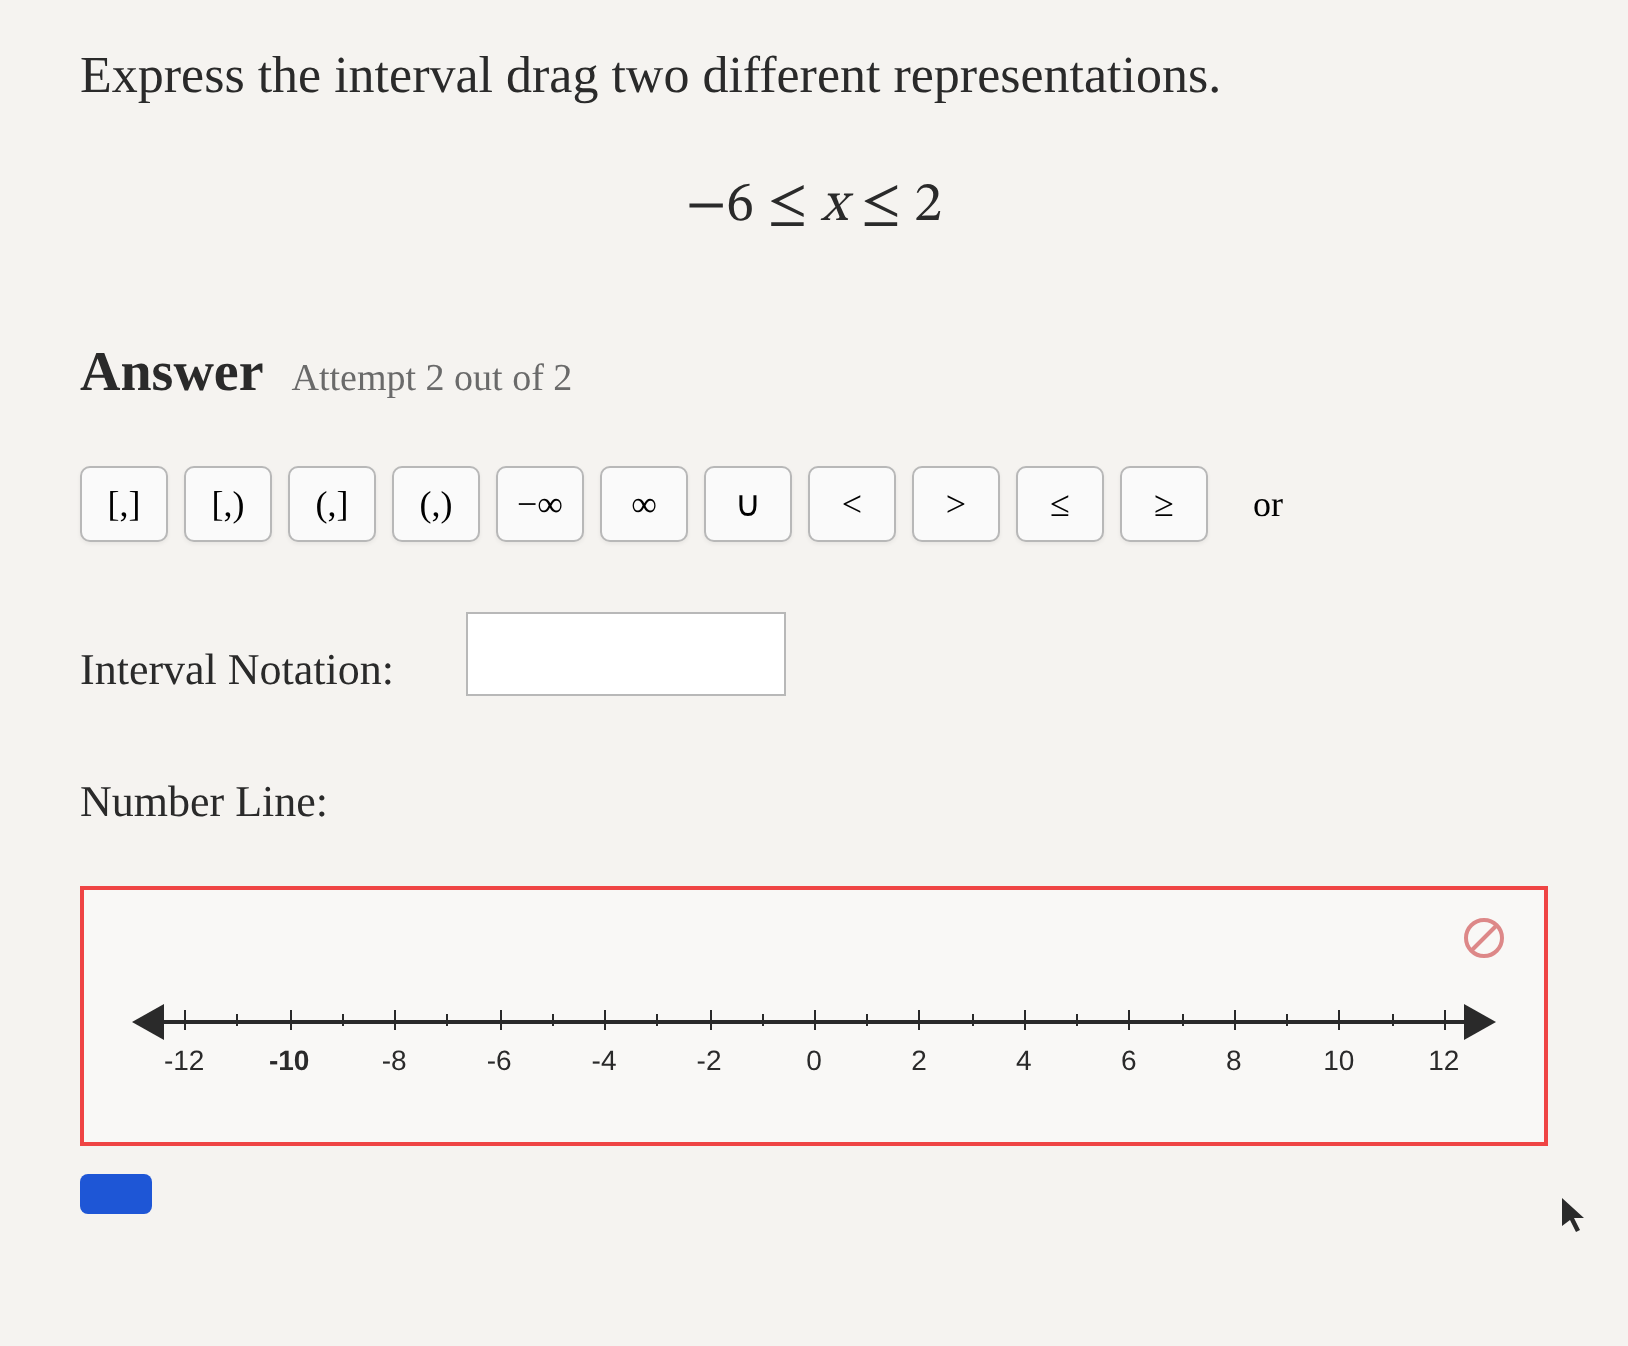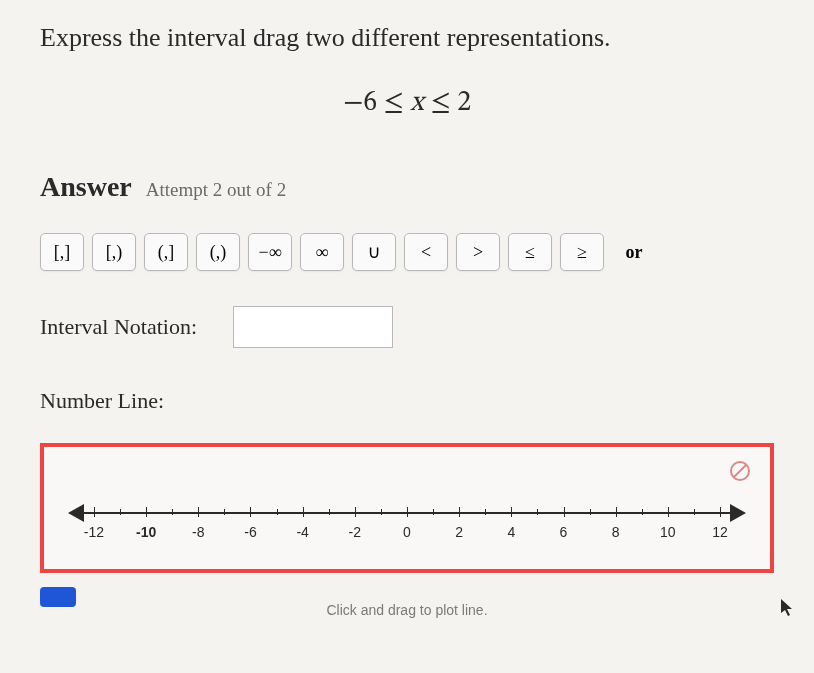--- a/index.html
+++ b/index.html
@@ -55,45 +55,45 @@
       font-size: 18px;
       font-family: 'Times New Roman', serif;
       cursor: pointer;
       padding: 0 8px;
       box-shadow: 0 1px 2px rgba(0,0,0,0.06);
     }
     .symbol-btn.last-or {
       border: none;
       background: transparent;
       box-shadow: none;
-      font-weight: bold;
+      font-weight: normal;
     }
     .interval-row {
       display: flex;
-      align-items: center;
+      align-items: flex-end;
       gap: 36px;
       margin-bottom: 40px;
     }
     .interval-label {
       font-size: 22px;
     }
     .interval-input {
       width: 160px;
       height: 42px;
       border: 1px solid #b8b8b8;
       background: #fff;
       font-size: 18px;
       padding: 0 10px;
     }
     .numberline-label {
       font-size: 22px;
       margin-bottom: 29px;
     }
     .numberline-container {
-      border: 4px solid #ef4444;
+      border: 2px solid #ef4444;
       background: #f9f8f6;
       height: 130px;
       position: relative;
       padding: 20px 30px 10px 30px;
     }
     .prohibit-icon {
       position: absolute;
       top: 12px;
       right: 18px;
       width: 24px;
@@ -265,21 +265,20 @@
         <div class="tick" style="left: 81.3333%;"></div>
         <div class="tick" style="left: 85.25%; height: 6px; top: 7px;"></div>
         <div class="tick-label" style="left: 81.3333%;">8</div>
         <div class="tick" style="left: 89.1667%;"></div>
         <div class="tick" style="left: 93.0833%; height: 6px; top: 7px;"></div>
         <div class="tick-label" style="left: 89.1667%;">10</div>
         <div class="tick" style="left: 97%;"></div>
         <div class="tick-label" style="left: 97%;">12</div>
       </div>
   </div>
-  <div class="plot-instruction">Click and drag to plot line.</div>
 </div>
 
 <button class="submit-btn"></button>
 
 <span class="cursor-icon">
   <svg width="16" height="20" viewBox="0 0 16 20">
     <path d="M1 1 L1 15 L5 12 L8 18 L10 17 L7 11 L12 11 Z" fill="#2a2a2a"></path>
   </svg>
 </span>
 

